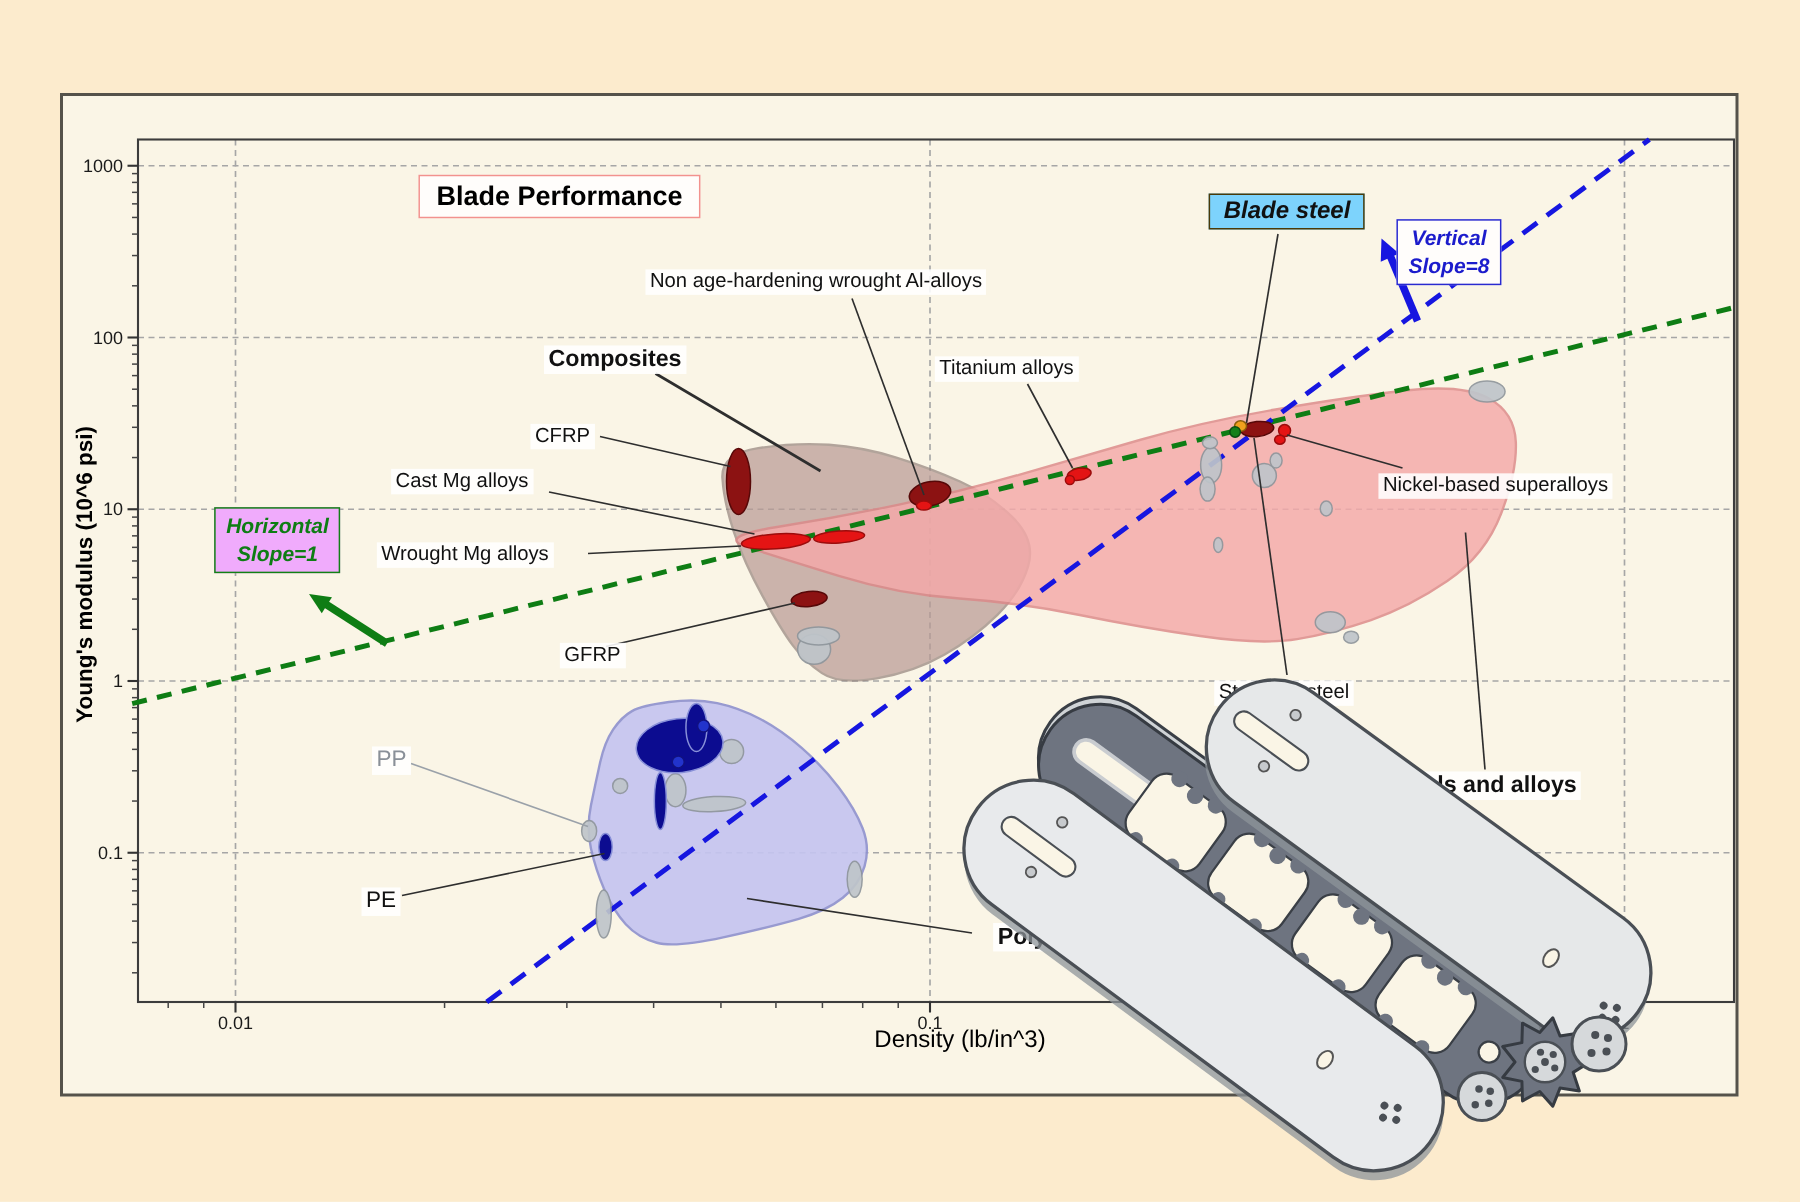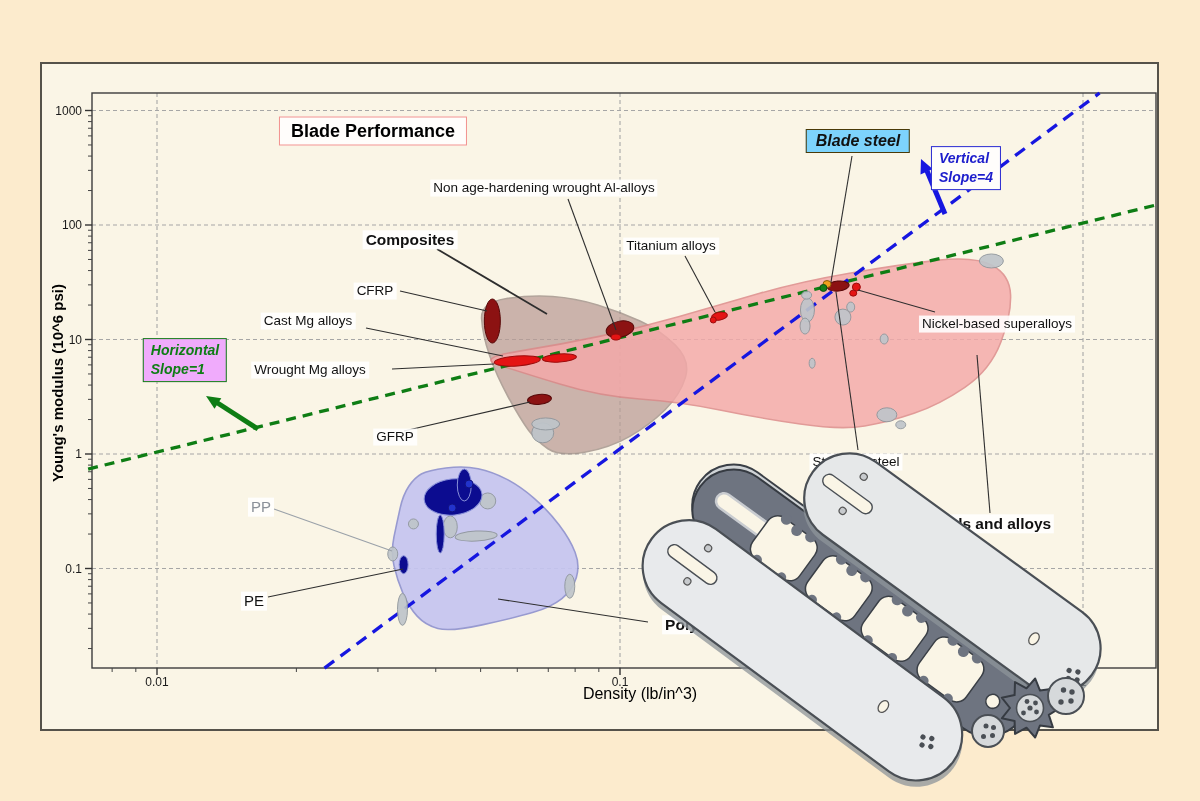--- a/index.html
+++ b/index.html
@@ -6,21 +6,21 @@
   body{font-family:"Liberation Sans",sans-serif;background:#fcebcd;}
   .stage{position:relative;width:1200px;height:801px;background:#fcebcd;overflow:hidden;}
   .panel{position:absolute;left:40px;top:62px;width:1119px;height:669px;background:#faf5e6;border:2px solid #55524a;box-sizing:border-box;}
   svg{position:absolute;left:0;top:0;}
   #plot-svg{z-index:1;}
   #art-svg{z-index:5;pointer-events:none;}
   .lbl{position:absolute;z-index:3;transform:translate(-50%,-50%);white-space:nowrap;
        font-size:13.5px;color:#111;background:rgba(255,255,255,0.88);padding:0 3px;line-height:1.25;}
   .lbl.big{font-weight:bold;font-size:15.5px;}
   .lbl.gray{color:#8a9098;}
-  .boxnote{position:absolute;z-index:3;transform:translate(-50%,-50%);white-space:nowrap;text-align:left;}
+  .boxnote{position:absolute;z-index:3;transform:translate(-50%,-50%);white-space:nowrap;text-align:center;}
   .title-box{background:#fffdfb;border:1.5px solid #f2928e;color:#000;font-weight:bold;font-size:18px;padding:3px 11px;}
   .orange-box{background:#7dd3fc;border:1.5px solid #4a3a08;color:#111;font-style:italic;font-weight:600;font-size:16px;padding:2px 9px;}
   .blue-box{background:#fffdfb;border:1.5px solid #2a2ad0;color:#1c1ccc;font-style:italic;font-weight:bold;font-size:14px;padding:2px 7px;line-height:1.35;}
   .green-box{background:#f0abfc;border:1.5px solid #128015;color:#0e7d14;font-style:italic;font-weight:bold;font-size:14px;padding:2px 7px;line-height:1.35;}
   .axis-x{position:absolute;z-index:2;transform:translate(-50%,-50%);font-weight:normal;font-size:16px;color:#000;background:transparent;}
   .axis-y{position:absolute;z-index:2;transform:translate(-50%,-50%) rotate(-90deg);font-weight:bold;font-size:15px;color:#000;}
   svg text{font-family:"Liberation Sans",sans-serif;fill:#1a1a1a;font-size:12px;}
 </style>
 </head>
 <body>
@@ -186,21 +186,21 @@
       <polygon points="206,396 221.3,398.2 214.5,408.8" fill="#0e7d14"></polygon>
       <line x1="945" y1="214" x2="927" y2="171" stroke="#1616e0" stroke-width="5"></line>
       <polygon points="921,159 932.7,169.0 920.5,174.5" fill="#1616e0"></polygon>
     </g>
   </svg>
 
   <div class="boxnote title-box" style="left:373px;top:131px;">Blade Performance</div>
   <div class="boxnote orange-box" style="left:858px;top:141px;">Blade steel</div>
   <div class="boxnote blue-box" style="left:966px;top:142px;margin-top:26px;">
     <div>Vertical</div>
-    <div>Slope=4</div>
+    <div>Slope=8</div>
   </div>
   <div class="boxnote green-box" style="left:185px;top:360px;">
     <div>Horizontal</div>
     <div>Slope=1</div>
   </div>
 
   <div class="lbl big" style="left:410px;top:240px;">Composites</div>
   <div class="lbl" style="left:544px;top:188px;">Non age-hardening wrought Al-alloys</div>
   <div class="lbl" style="left:671px;top:246px;">Titanium alloys</div>
   <div class="lbl" style="left:375px;top:291px;">CFRP</div>

